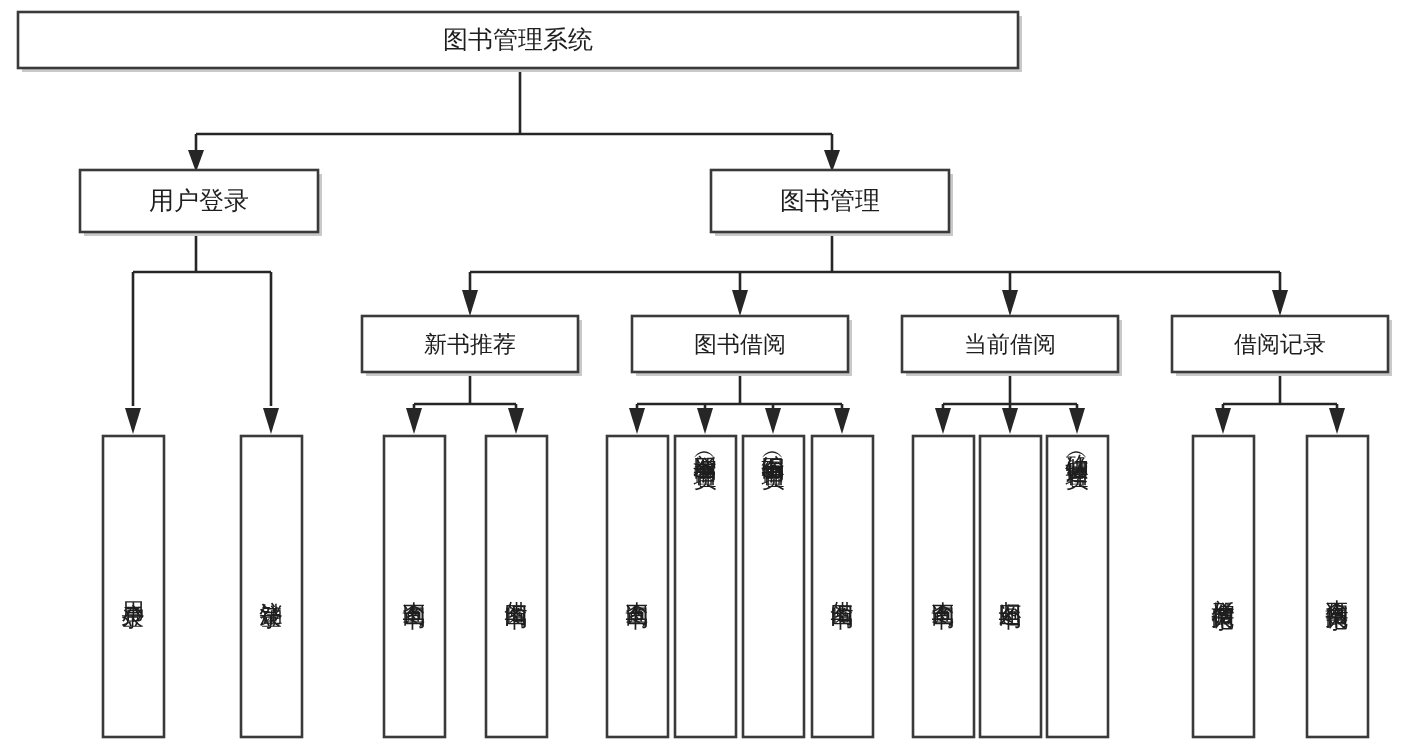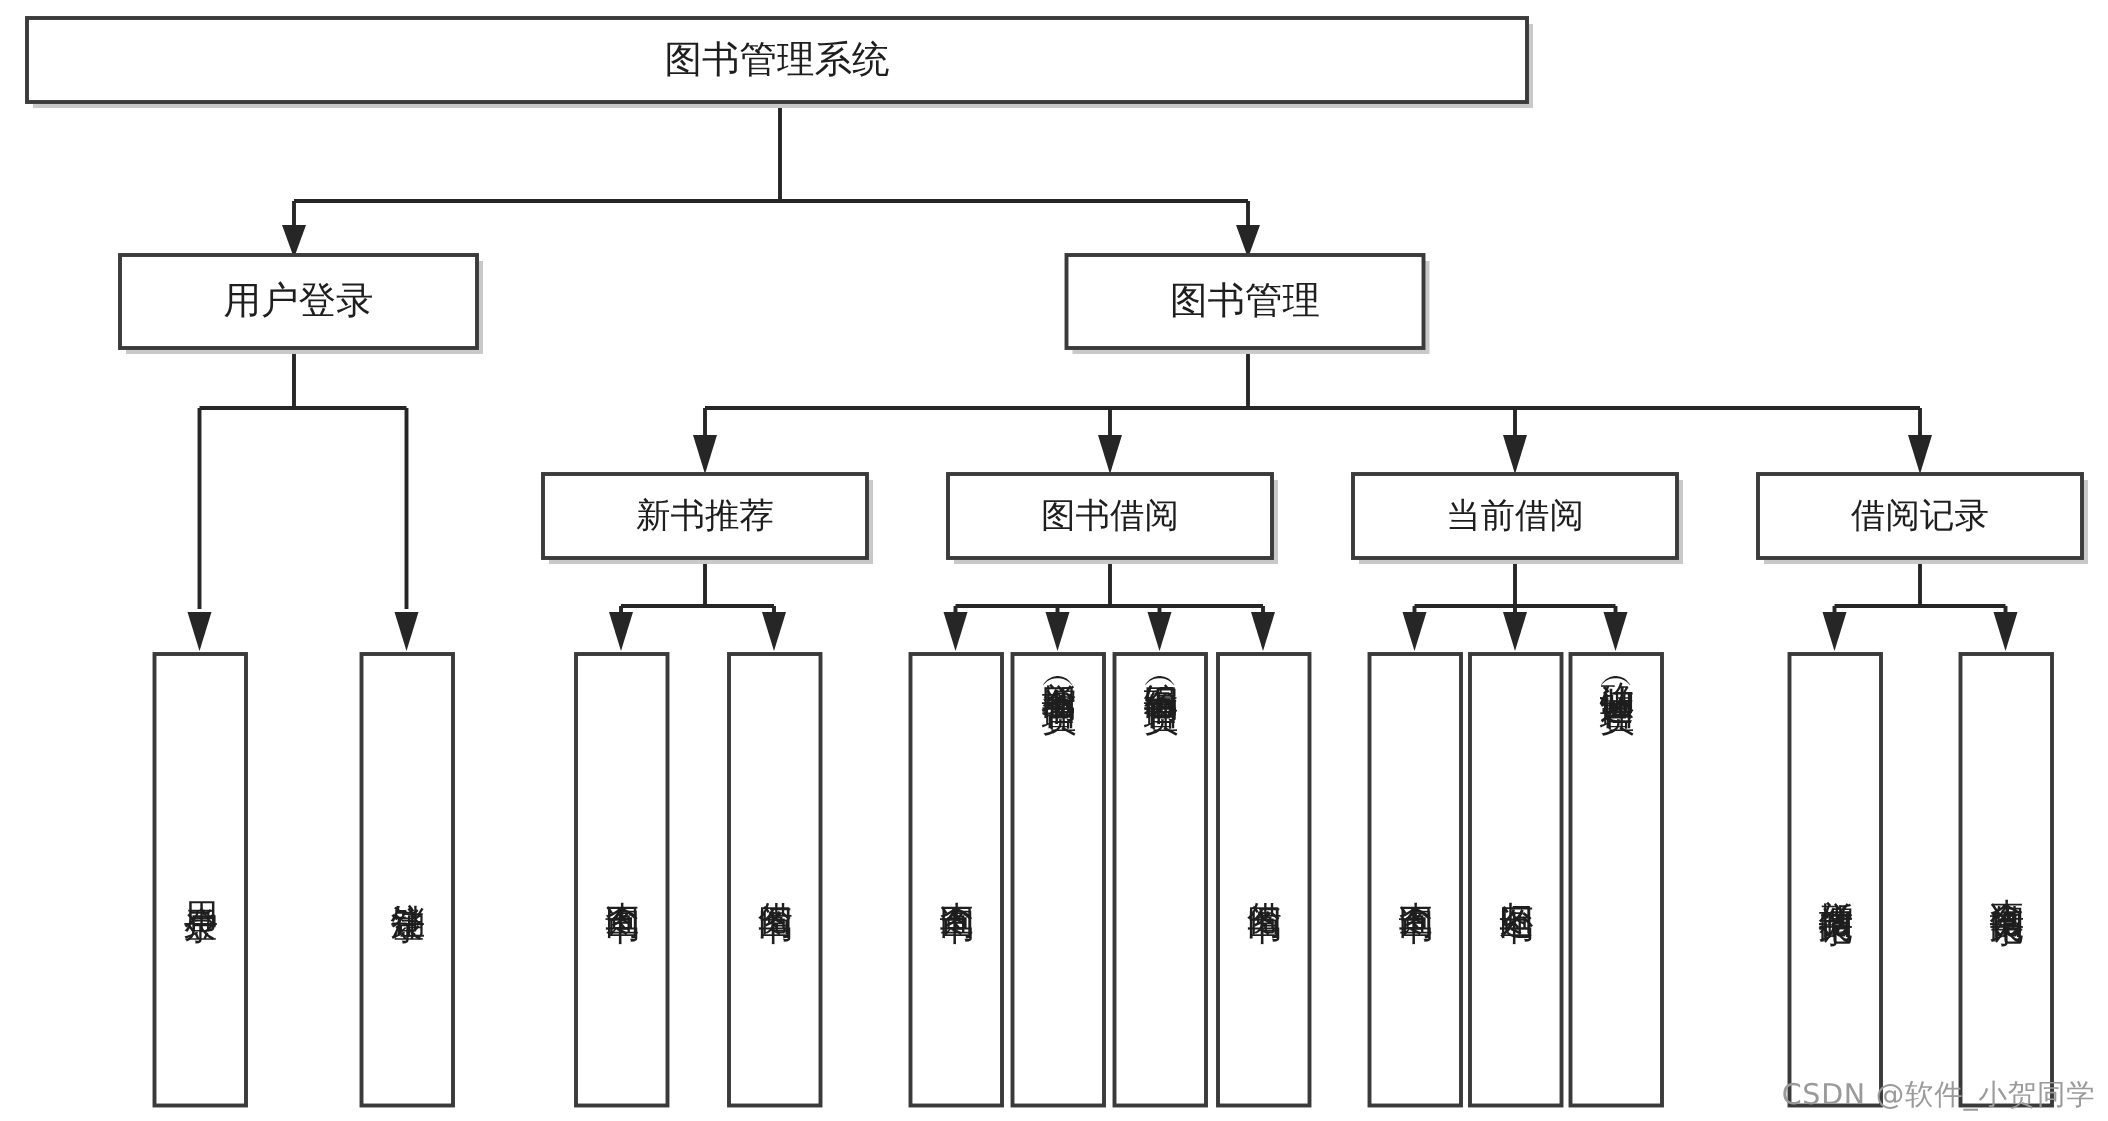--- a/index.html
+++ b/index.html
@@ -253,14 +253,13 @@
     <span class="vert-label">确认归还（管理员）</span>
   </div>
 
   <div class="vert-label-wrap" style="left:1193px; top:436px; width:61px; height:301px;">
     <span class="vert-label">新增借阅记录</span>
   </div>
   <div class="vert-label-wrap" style="left:1307px; top:436px; width:61px; height:301px;">
     <span class="vert-label">查询借阅记录</span>
   </div>
 
-  <div class="watermark">CSDN @软件_小贺同学</div>
 </div>
 
 </body></html>

